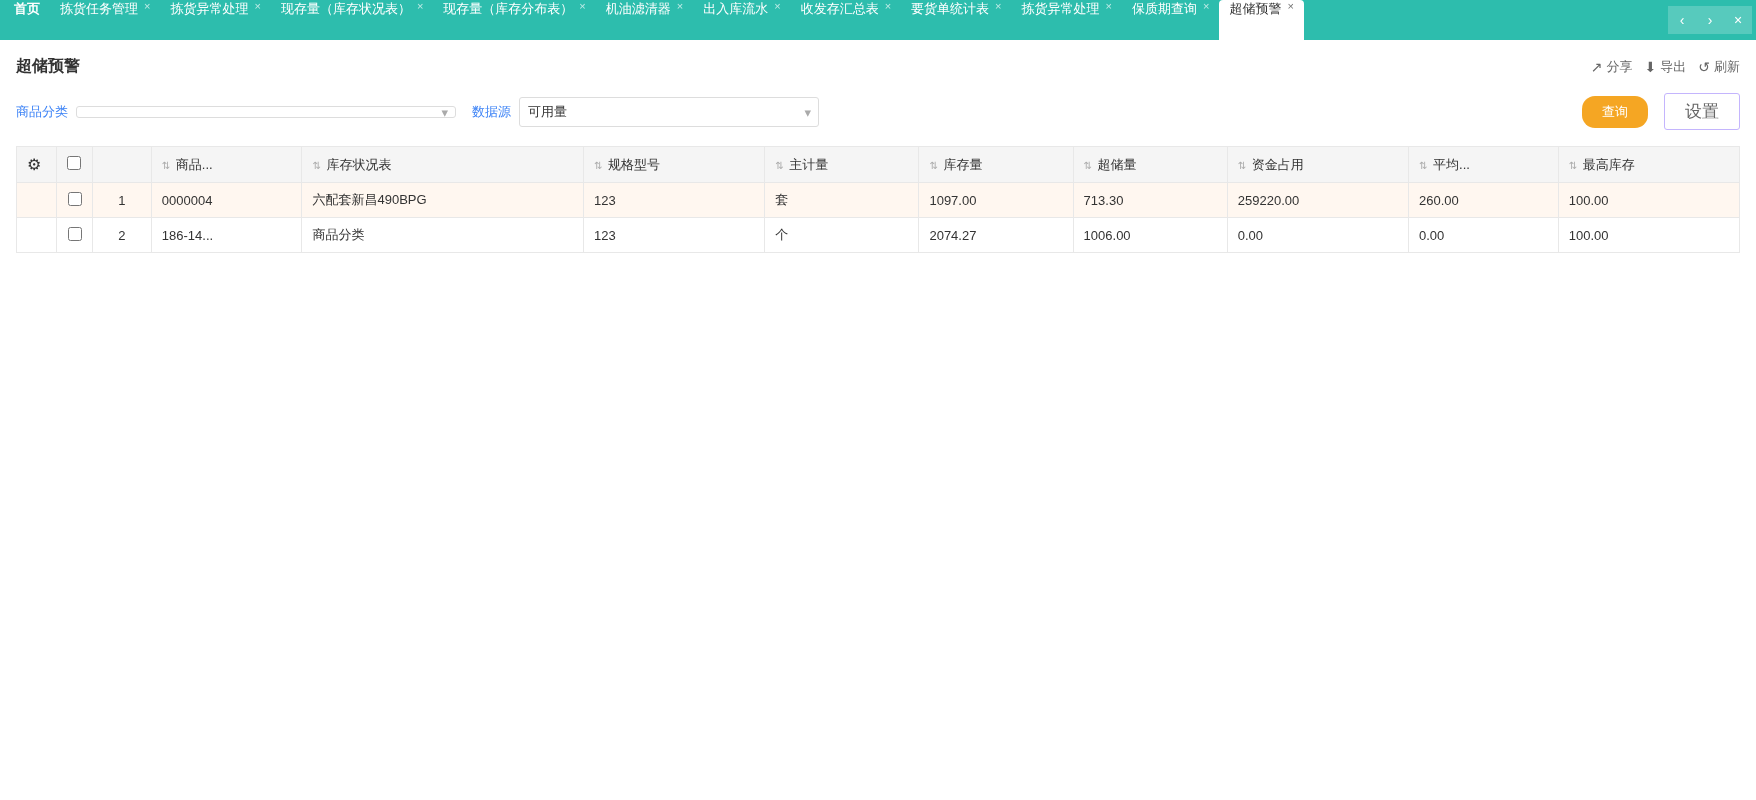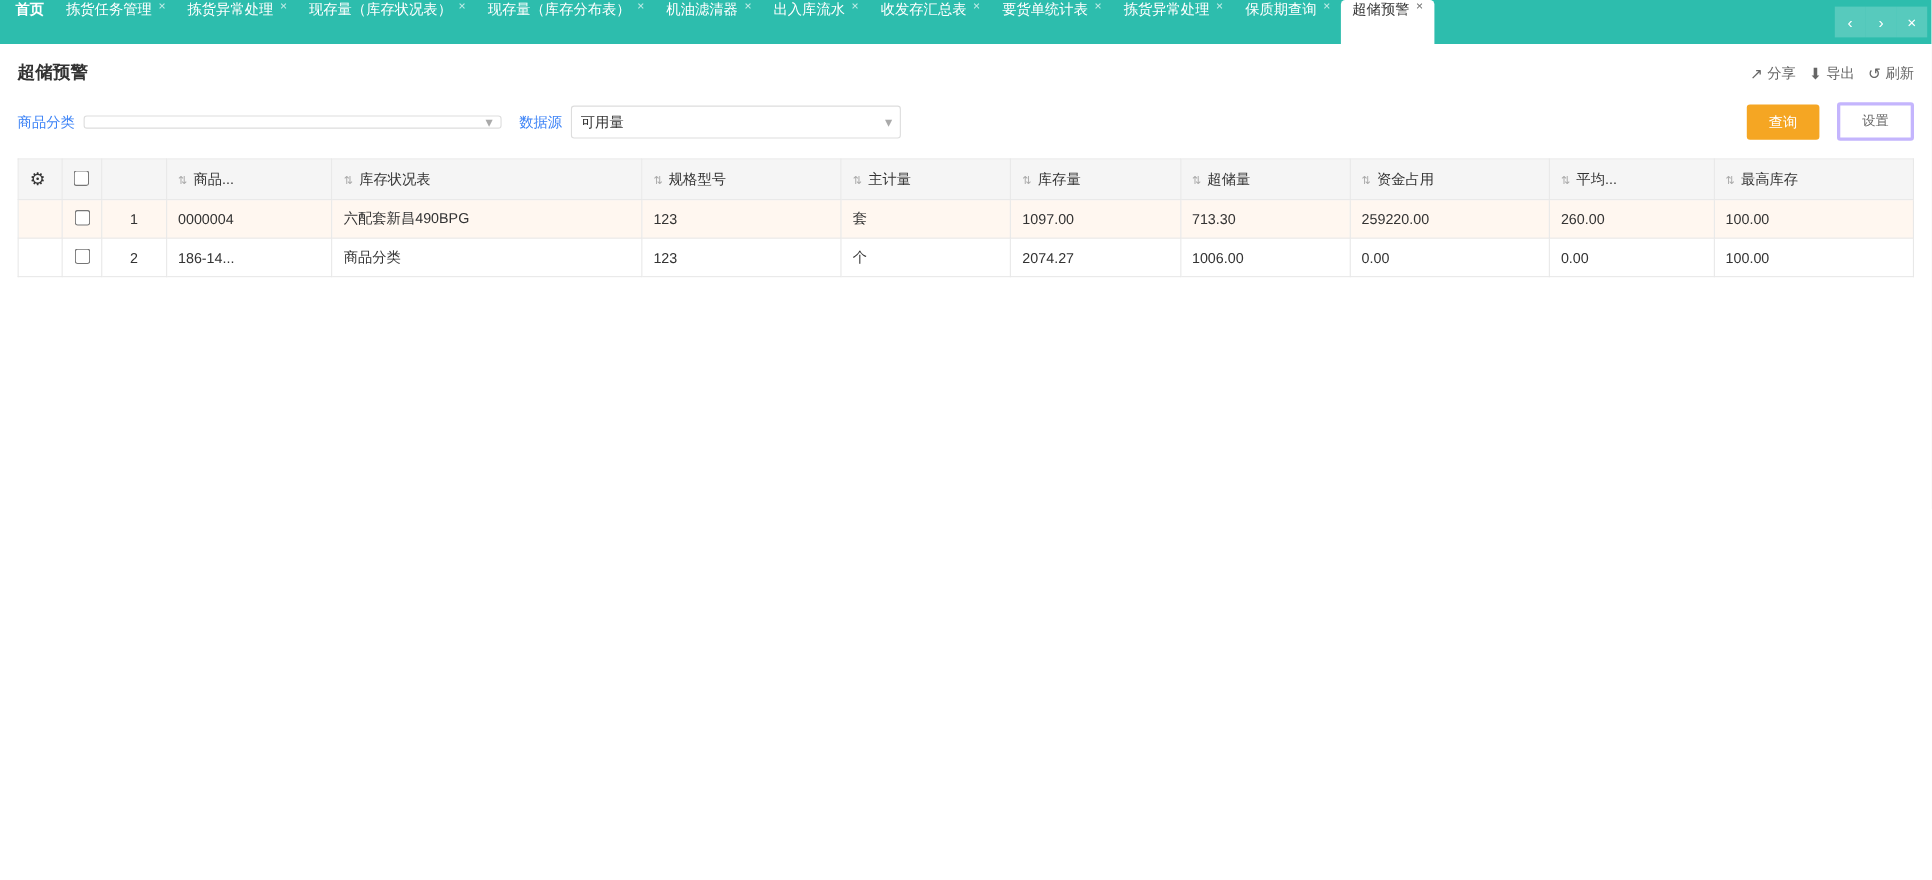--- a/index.html
+++ b/index.html
@@ -133,33 +133,33 @@
       pointer-events: none;
     }
     .filter-select-small {
       min-width: 300px;
     }
 
     .btn-query {
       background: #f5a623;
       color: #fff;
       border: none;
-      border-radius: 3px;
+      border-radius: 13px;
       padding: 7px 20px;
       cursor: pointer;
       font-size: 13px;
     }
     .btn-settings {
       background: #fff;
       color: #666;
-      border: 3px solid #c4b5fd;
+      border: 1px solid #c4b5fd;
       border-radius: 3px;
       padding: 6px 20px;
       cursor: pointer;
-      font-size: 12px;
+      font-size: 17px;
     }
 
     
     .data-table {
       width: 100%;
       border-collapse: collapse;
       font-size: 13px;
     }
     .data-table th {
       background: #f5f5f5;

